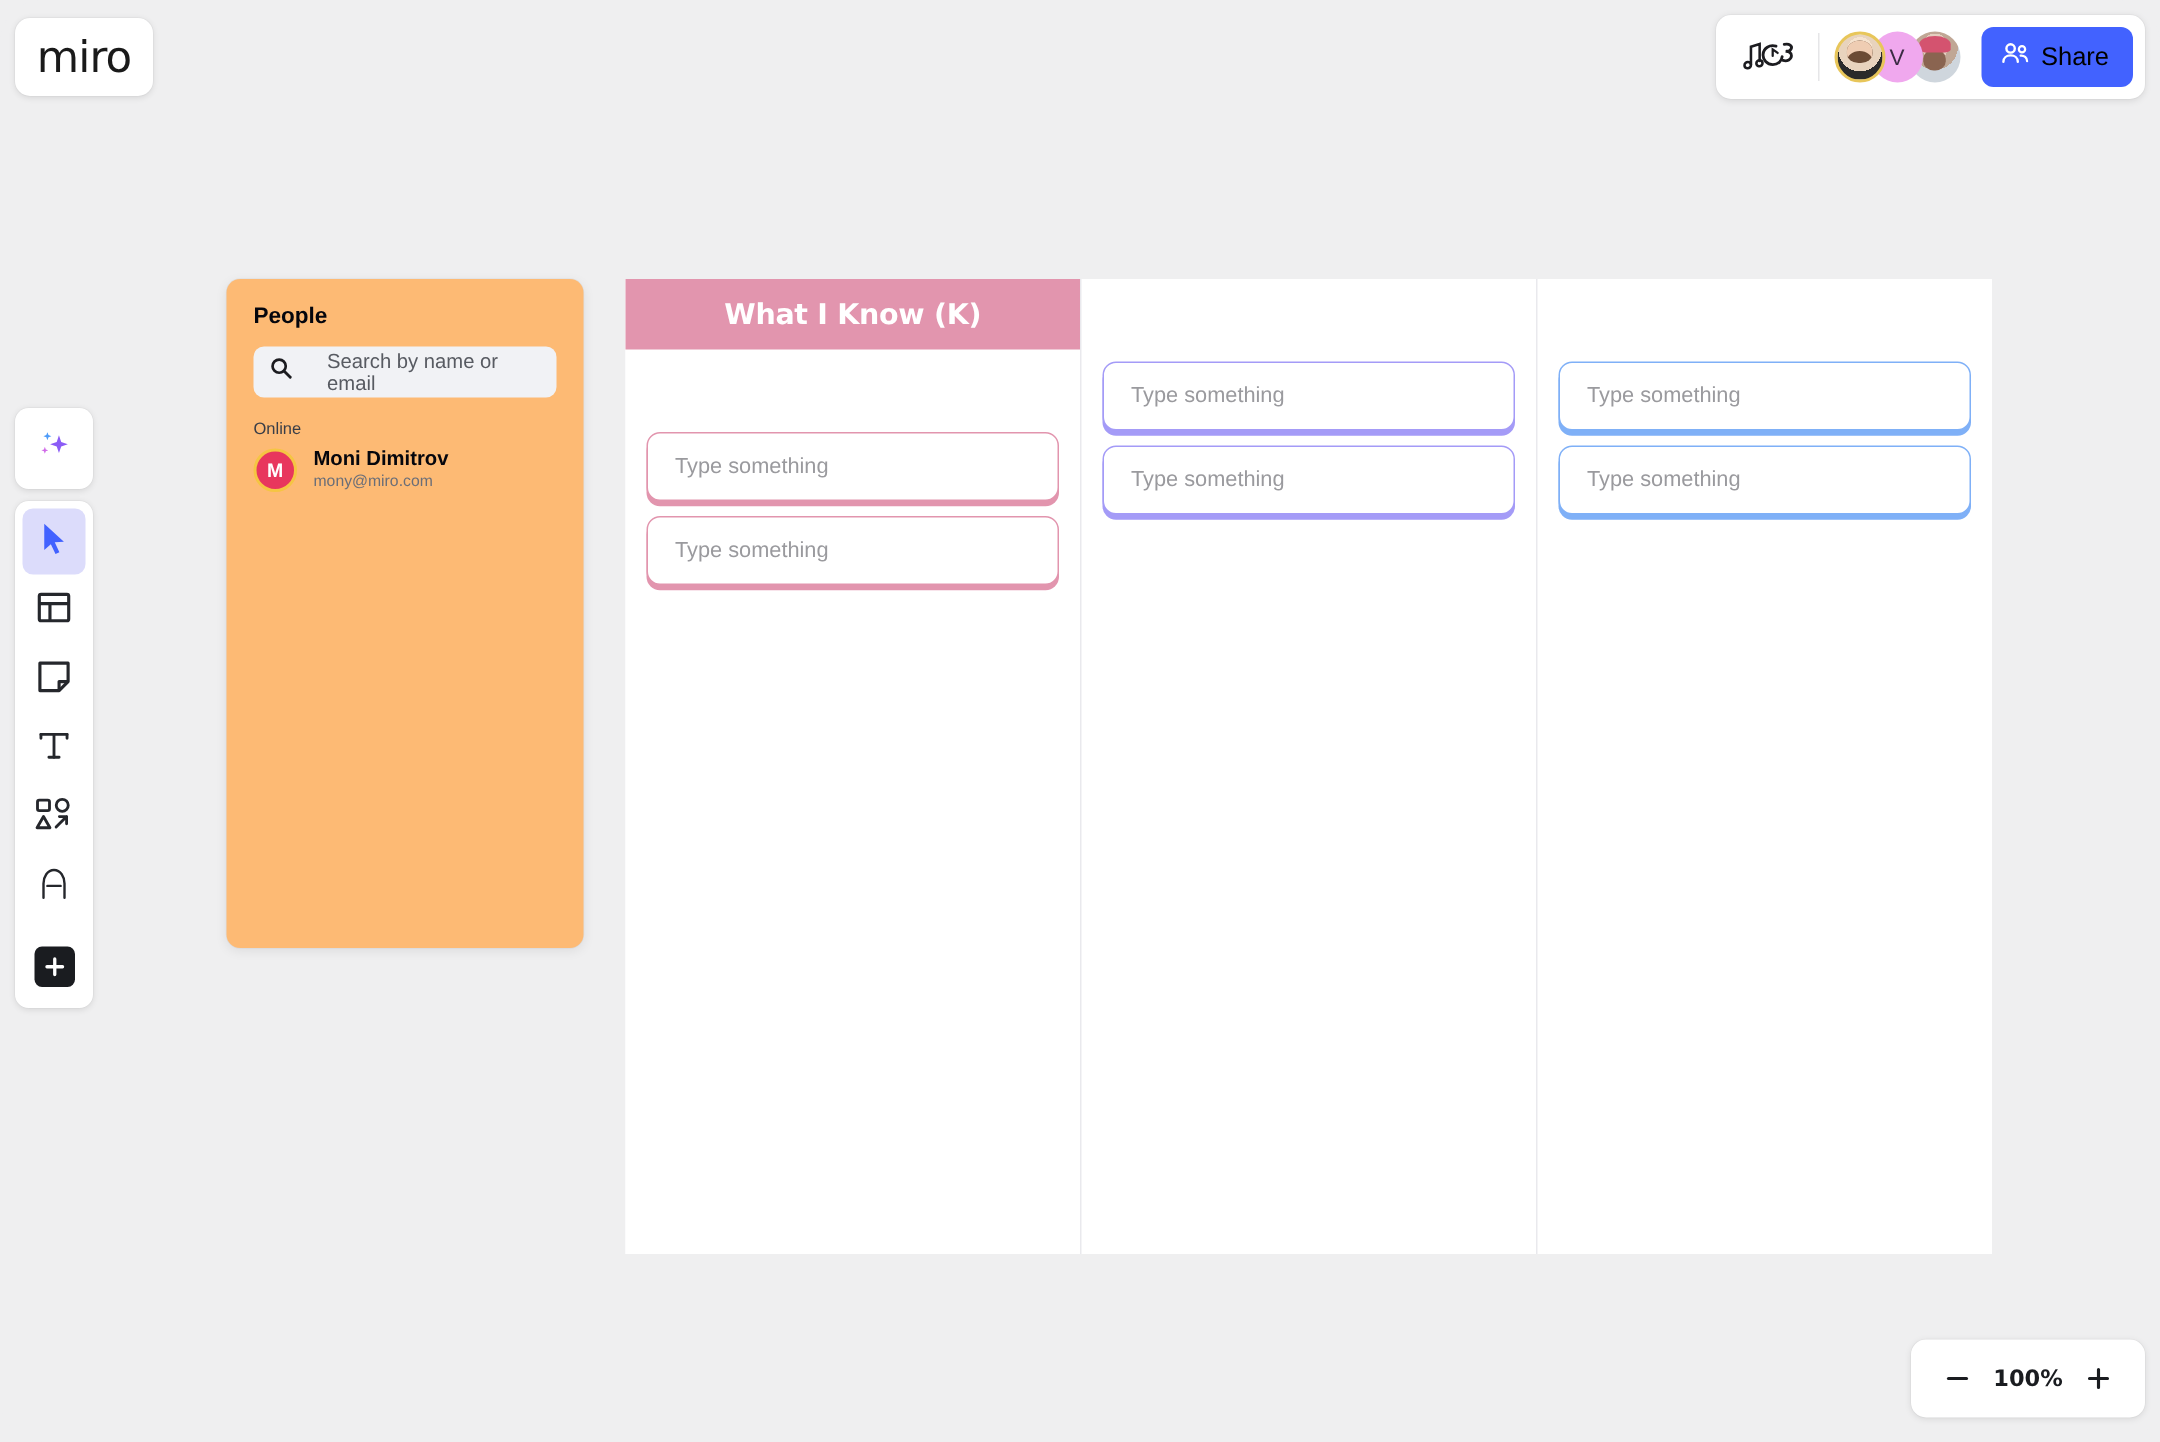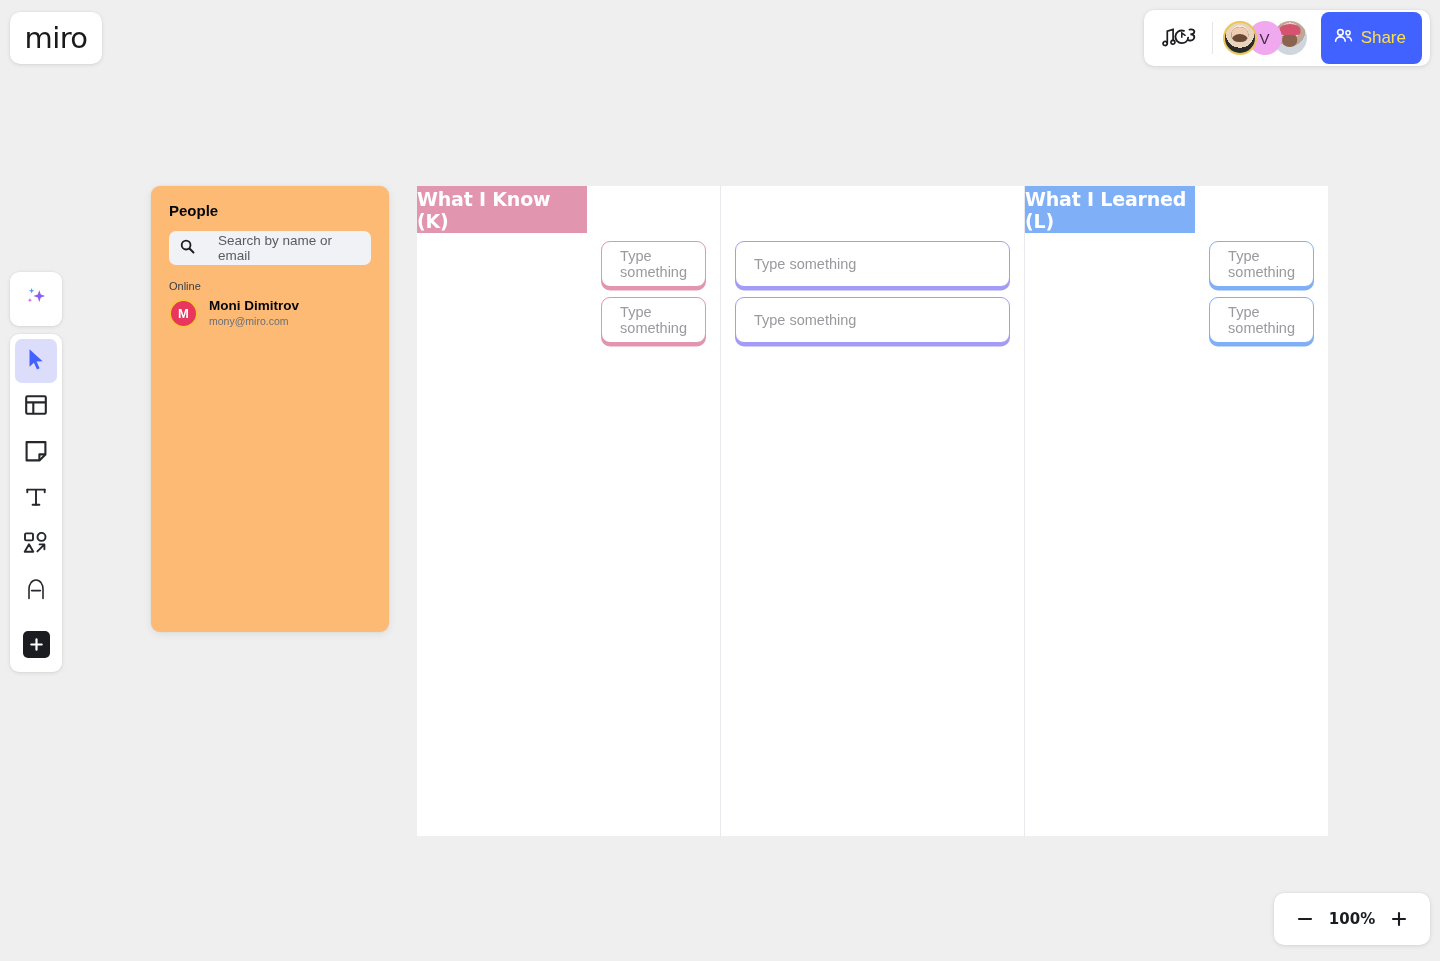--- a/index.html
+++ b/index.html
@@ -129,23 +129,23 @@
     content: "";
     position: absolute;
     left: 50%; top: 36%;
     width: 46%; height: 40%;
     transform: translateX(-50%);
     border-radius: 45%;
     background: #8a6450;
   }
 
   .share-btn {
-    height: 52px;
+    height: 40px;
     background: #4262ff;
-    color: #fde047;
+    color: #000000;
     border: none;
     border-radius: 8px;
     padding: 0 16px 0 13px;
     display: flex;
     align-items: center;
     gap: 8px;
     font-size: 17px;
     font-family: "Liberation Sans", sans-serif;
     cursor: pointer;
   }
@@ -277,21 +277,21 @@
     left: 417px;
     top: 186px;
     width: 911px;
     height: 650px;
     display: flex;
     background: #fff;
   }
   .column {
     flex: 1 1 0;
     display: flex;
-    flex-direction: row;
+    flex-direction: column;
     background: #fff;
     min-width: 0;
   }
   .column + .column { border-left: 1px solid #e9e9ed; }
   .col-head {
     height: 47px;
     display: flex;
     align-items: center;
     justify-content: center;
     color: #fff;
@@ -516,21 +516,20 @@
         <div class="note-card" style="border: 1.6px solid rgb(164, 155, 247); box-shadow: rgb(164, 155, 247) 0px 3.5px 0px 0px;">
           <span class="note-placeholder">Type something</span>
         </div>
         <div class="note-card" style="border: 1.6px solid rgb(164, 155, 247); box-shadow: rgb(164, 155, 247) 0px 3.5px 0px 0px;">
           <span class="note-placeholder">Type something</span>
         </div>
       </div>
     </div>
 
     <div class="column">
-      <div class="col-head" style="background: rgb(127, 176, 247);">What I Learned (L)</div>
       <div class="col-body">
         <div class="note-card" style="border: 1.6px solid rgb(127, 176, 247); box-shadow: rgb(127, 176, 247) 0px 3.5px 0px 0px;">
           <span class="note-placeholder">Type something</span>
         </div>
         <div class="note-card" style="border: 1.6px solid rgb(127, 176, 247); box-shadow: rgb(127, 176, 247) 0px 3.5px 0px 0px;">
           <span class="note-placeholder">Type something</span>
         </div>
       </div>
     </div>
   </div>

